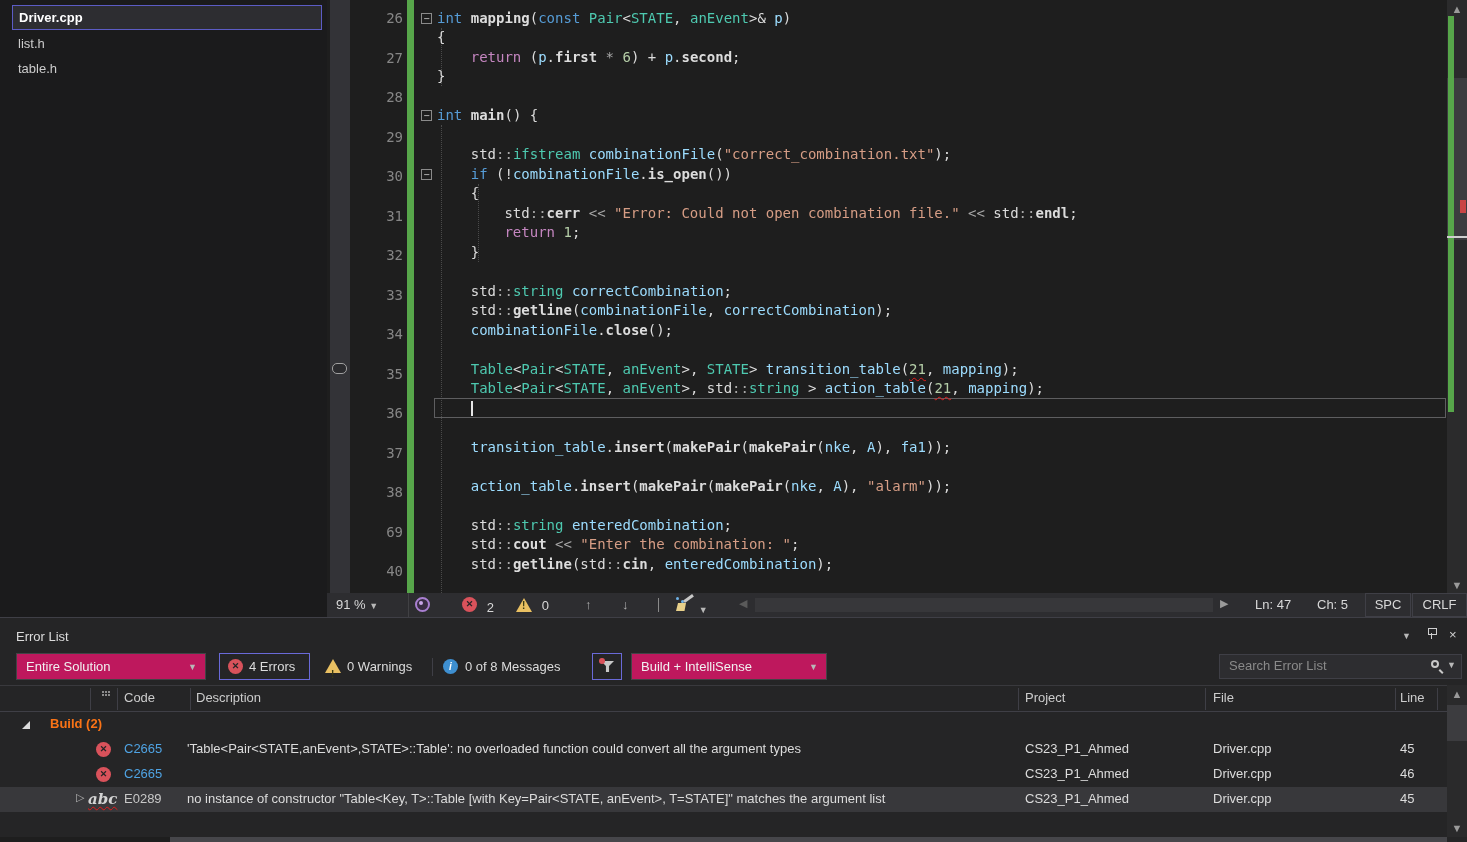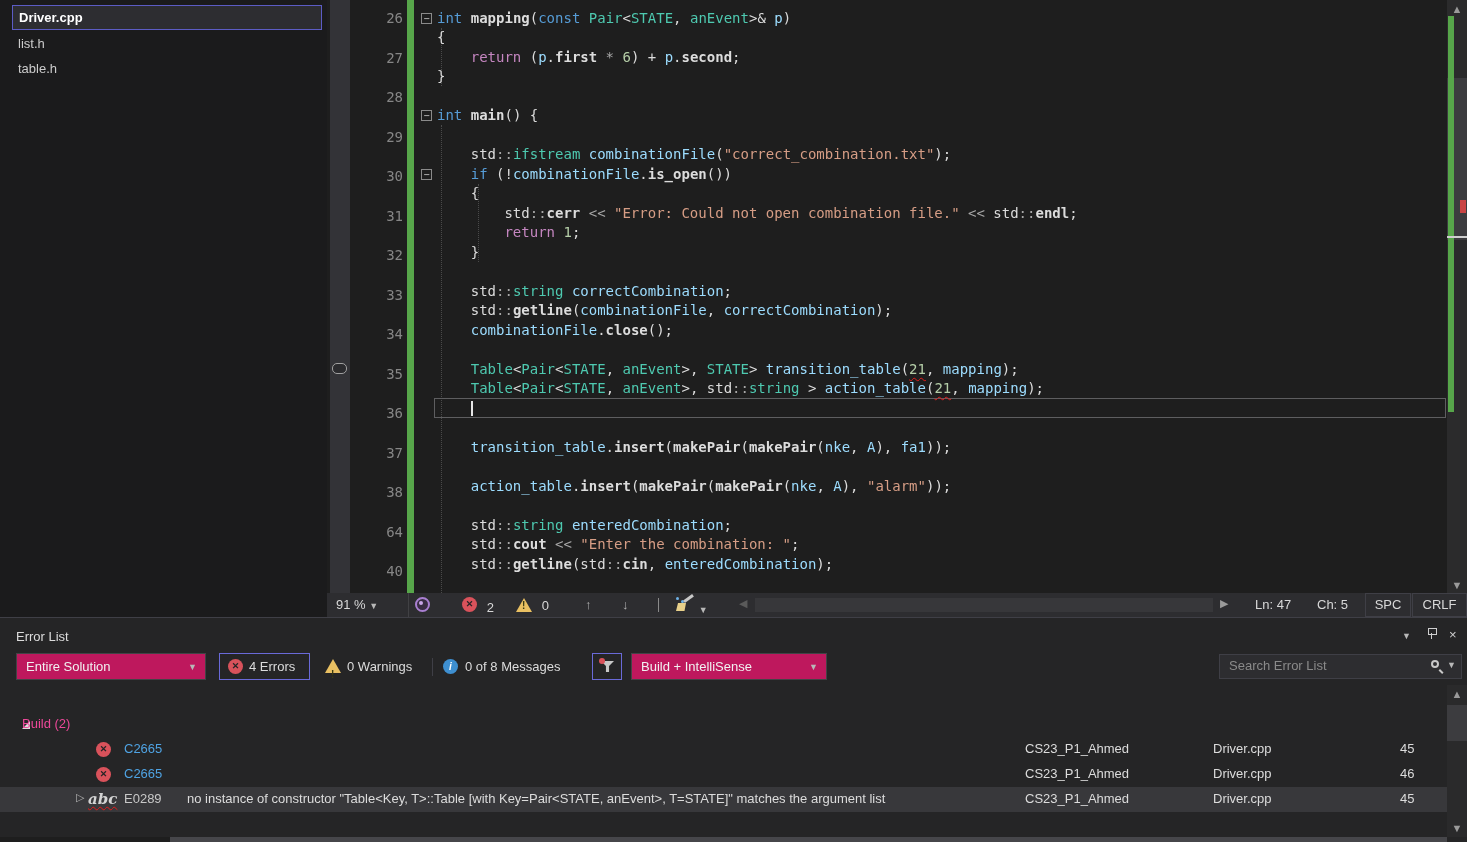--- a/index.html
+++ b/index.html
@@ -101,21 +101,21 @@
   .hc { position:absolute; top:4px; }
   .hsep { position:absolute; top:2px; height:22px; width:1px; background:#3f3f46; }
   .grip { position:absolute; left:102px; top:5px; width:2px; height:2px; background:#8c8c8c;
           box-shadow:3px 0 #8c8c8c,6px 0 #8c8c8c,0 3px #8c8c8c,3px 3px #8c8c8c,6px 3px #8c8c8c; }
 
   .rows { position:absolute; left:0; top:94px; width:1447px; }
   .erow { position:relative; height:25px; width:1447px; font-size:13px; }
   .erow.selected { background:#38383b; }
   .tri-exp { position:absolute; left:22px; top:9px; width:0; height:0;
              border-bottom:8px solid #dcdcdc; border-left:8px solid transparent; }
-  .glabel { position:absolute; left:22px; top:4px; font-weight:normal; color:#ec4899; }
+  .glabel { position:absolute; left:50px; top:4px; font-weight:bold; color:#f97316; }
   .c-exp { position:absolute; left:76px; top:4px; color:#b8b8b8; font-size:11px; }
   .row-err-ic { position:absolute; left:96px; top:5px; }
   .abc-ic { position:absolute; left:88px; top:3px; font-size:15px; font-weight:bold; color:#d4d4d4;
             font-family:"DejaVu Serif", serif; font-style:italic;
             text-decoration:underline wavy #e31b1b 1px; text-underline-offset:2px; }
   .c-code { position:absolute; left:124px; top:4px; color:#4fa3e3; }
   .c-code.plain { color:#c8c8c8; }
   .c-desc { position:absolute; left:187px; top:4px; color:#dcdcdc; white-space:nowrap; }
   .c-proj { position:absolute; left:1025px; top:4px; }
   .c-file { position:absolute; left:1213px; top:4px; }
@@ -147,21 +147,21 @@
         <div class="ln">29</div>
         <div class="ln">30</div>
         <div class="ln">31</div>
         <div class="ln">32</div>
         <div class="ln">33</div>
         <div class="ln">34</div>
         <div class="ln">35</div>
         <div class="ln">36</div>
         <div class="ln">37</div>
         <div class="ln">38</div>
-        <div class="ln">64</div>
+        <div class="ln">69</div>
         <div class="ln">40</div>
         <div class="ln">29</div>
         <div class="ln">42</div>
         <div class="ln">43</div>
         <div class="ln">44</div>
         <div class="ln">45</div>
         <div class="ln">46</div>
         <div class="ln cur">47</div>
         <div class="ln">48</div>
         <div class="ln">49</div>
@@ -252,29 +252,45 @@
     <div class="combo" style="left:631px; width:196px;">
       <span class="lbl">Build + IntelliSense</span>
         <span class="chev">▼</span>
     </div>
     <div class="search">
       <span class="ph">Search Error List</span>
       <span class="mag"></span>
       <span class="chev">▼</span>
     </div>
 
+    <div class="grid-head">
+      <span class="hsep" style="left:90px;"></span>
+      <span class="grip"></span>
+      <span class="hsep" style="left:117px;"></span>
+      <span class="hc" style="left:124px;">Code</span>
+      <span class="hsep" style="left:190px;"></span>
+      <span class="hc" style="left:196px;">Description</span>
+      <span class="hsep" style="left:1018px;"></span>
+      <span class="hc" style="left:1025px;">Project</span>
+      <span class="hsep" style="left:1205px;"></span>
+      <span class="hc" style="left:1213px;">File</span>
+      <span class="hsep" style="left:1395px;"></span>
+      <span class="hc" style="left:1400px;">Line</span>
+      <span class="hsep" style="left:1437px;"></span>
+    </div>
 
     <div class="rows" id="rows">
         <div class="erow group">
           <span class="tri-exp"></span>
           <span class="glabel">Build (2)</span>
         </div>
         <div class="erow item">
           <span class="err-ic row-err-ic"></span>
           <span class="c-code">C2665</span>
+          <span class="c-desc">'Table&lt;Pair&lt;STATE,anEvent&gt;,STATE&gt;::Table': no overloaded function could convert all the argument types</span>
           <span class="c-proj">CS23_P1_Ahmed</span>
           <span class="c-file">Driver.cpp</span>
           <span class="c-line">45</span>
         </div>
         <div class="erow item">
           <span class="err-ic row-err-ic"></span>
           <span class="c-code">C2665</span>
           <span class="c-proj">CS23_P1_Ahmed</span>
           <span class="c-file">Driver.cpp</span>
           <span class="c-line">46</span>

